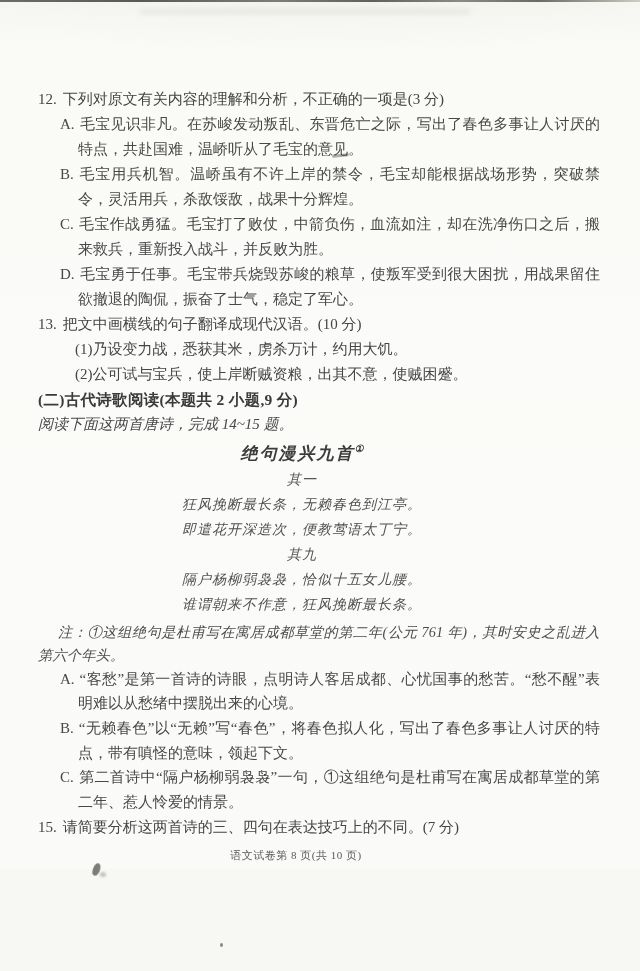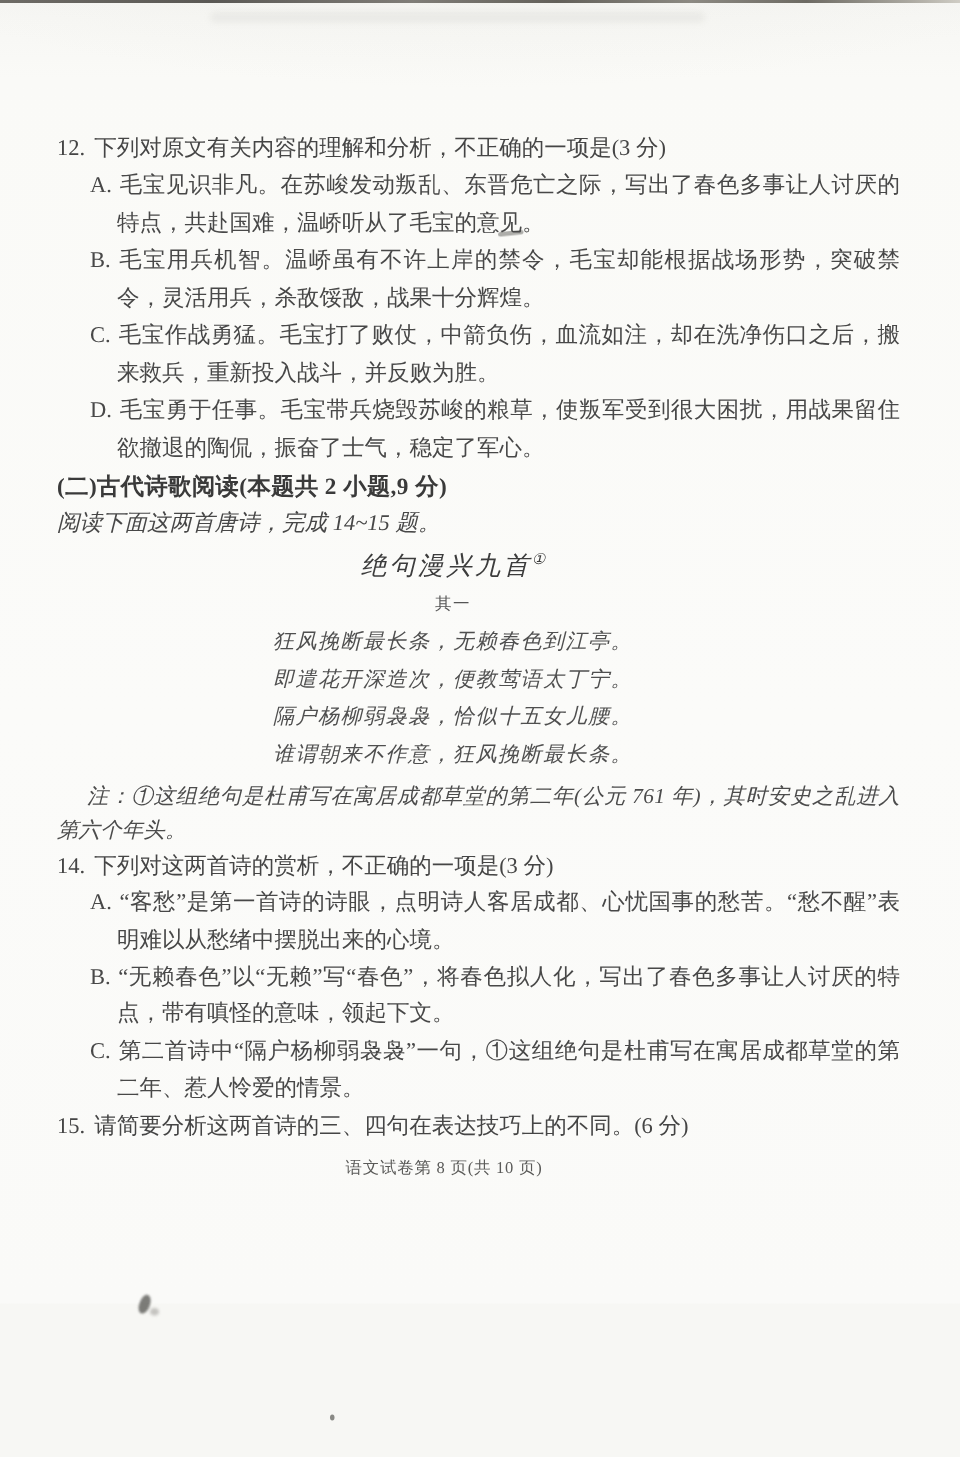--- a/index.html
+++ b/index.html
@@ -55,27 +55,27 @@
   }
   .sub-item{margin-left:37px;}
   .section-heading{
     font-weight:700;font-size:15.5px;color:#3a3a3a;letter-spacing:.3px;
   }
   .poem-intro{color:#474747;font-style:italic;}
   .poem-block{
     text-align:center;transform:translateX(-17px);
   }
   .poem-title{
-    font-weight:400;font-size:17px;letter-spacing:2px;color:#3c3c3c;
+    font-weight:700;font-size:17px;letter-spacing:2px;color:#3c3c3c;
     line-height:27px;margin-top:-2px;
     font-style:italic;
   }
   .poem-title sup{font-size:10px;letter-spacing:0;}
   .part-label{
-    font-size:11px;color:#555;letter-spacing:1px;
+    font-size:14px;color:#555;font-style:italic;letter-spacing:1px;
   }
   .poem-line{
     font-size:14px;color:#4f4f4f;font-style:italic;letter-spacing:1px;
   }
   .poem-note{
     font-size:14.2px;line-height:23px;color:#4c4c4c;font-style:italic;
     text-indent:20px;margin-top:4px;text-align:justify;letter-spacing:.2px;
   }
   .q14-block{line-height:24.7px;}
   .page-footer{
@@ -97,44 +97,49 @@
   <main class="content">
 
     <section>
       <p class="stem"><span class="qnum">12.</span><span>下列对原文有关内容的理解和分析，不正确的一项是(3 分)</span></p>
       <p class="option"><span class="opt-label">A.</span><span>毛宝见识非凡。在苏峻发动叛乱、东晋危亡之际，写出了春色多事让人讨厌的特点，共赴国难，温峤听从了毛宝的意见。</span></p>
       <p class="option"><span class="opt-label">B.</span><span>毛宝用兵机智。温峤虽有不许上岸的禁令，毛宝却能根据战场形势，突破禁令，灵活用兵，杀敌馁敌，战果十分辉煌。</span></p>
       <p class="option"><span class="opt-label">C.</span><span>毛宝作战勇猛。毛宝打了败仗，中箭负伤，血流如注，却在洗净伤口之后，搬来救兵，重新投入战斗，并反败为胜。</span></p>
       <p class="option"><span class="opt-label">D.</span><span>毛宝勇于任事。毛宝带兵烧毁苏峻的粮草，使叛军受到很大困扰，用战果留住欲撤退的陶侃，振奋了士气，稳定了军心。</span></p>
     </section>
 
+    <section>
+      <p class="stem"><span class="qnum">13.</span><span>把文中画横线的句子翻译成现代汉语。(10 分)</span></p>
+      <p class="sub-item">(1)乃设变力战，悉获其米，虏杀万计，约用大饥。</p>
+      <p class="sub-item">(2)公可试与宝兵，使上岸断贼资粮，出其不意，使贼困蹙。</p>
+    </section>
 
     <section>
       <h3 class="section-heading">(二)古代诗歌阅读(本题共 2 小题,9 分)</h3>
       <p class="poem-intro">阅读下面这两首唐诗，完成 14~15 题。</p>
 
       <div class="poem-block">
         <h4 class="poem-title"><span>绝句漫兴九首</span><sup>①</sup></h4>
         <p class="part-label">其一</p>
         <p class="poem-line">狂风挽断最长条，无赖春色到江亭。</p>
         <p class="poem-line">即遣花开深造次，便教莺语太丁宁。</p>
+        <p class="part-label">其九</p>
         <p class="poem-line">隔户杨柳弱袅袅，恰似十五女儿腰。</p>
         <p class="poem-line">谁谓朝来不作意，狂风挽断最长条。</p>
       </div>
 
       <p class="poem-note">注：①这组绝句是杜甫写在寓居成都草堂的第二年(公元 761 年)，其时安史之乱进入第六个年头。</p>
     </section>
 
     <section class="q14-block">
-      <p class="stem"><span class="qnum">14.</span><span>下列对这两首诗的赏析，不正确的一项是(3 分)</span></p>
       <p class="option"><span class="opt-label">A.</span><span>“客愁”是第一首诗的诗眼，点明诗人客居成都、心忧国事的愁苦。“愁不醒”表明难以从愁绪中摆脱出来的心境。</span></p>
       <p class="option"><span class="opt-label">B.</span><span>“无赖春色”以“无赖”写“春色”，将春色拟人化，写出了春色多事让人讨厌的特点，带有嗔怪的意味，领起下文。</span></p>
       <p class="option"><span class="opt-label">C.</span><span>第二首诗中“隔户杨柳弱袅袅”一句，①这组绝句是杜甫写在寓居成都草堂的第二年、惹人怜爱的情景。</span></p>
     </section>
 
     <section>
-      <p class="stem"><span class="qnum">15.</span><span>请简要分析这两首诗的三、四句在表达技巧上的不同。(6 分)</span></p>
+      <p class="stem"><span class="qnum">15.</span><span>请简要分析这两首诗的三、四句在表达技巧上的不同。(7 分)</span></p>
     </section>
 
     <footer class="page-footer"><span>语文试卷第 8 页(共 10 页)</span></footer>
 
   </main>
 </div>
 
 </body></html>

